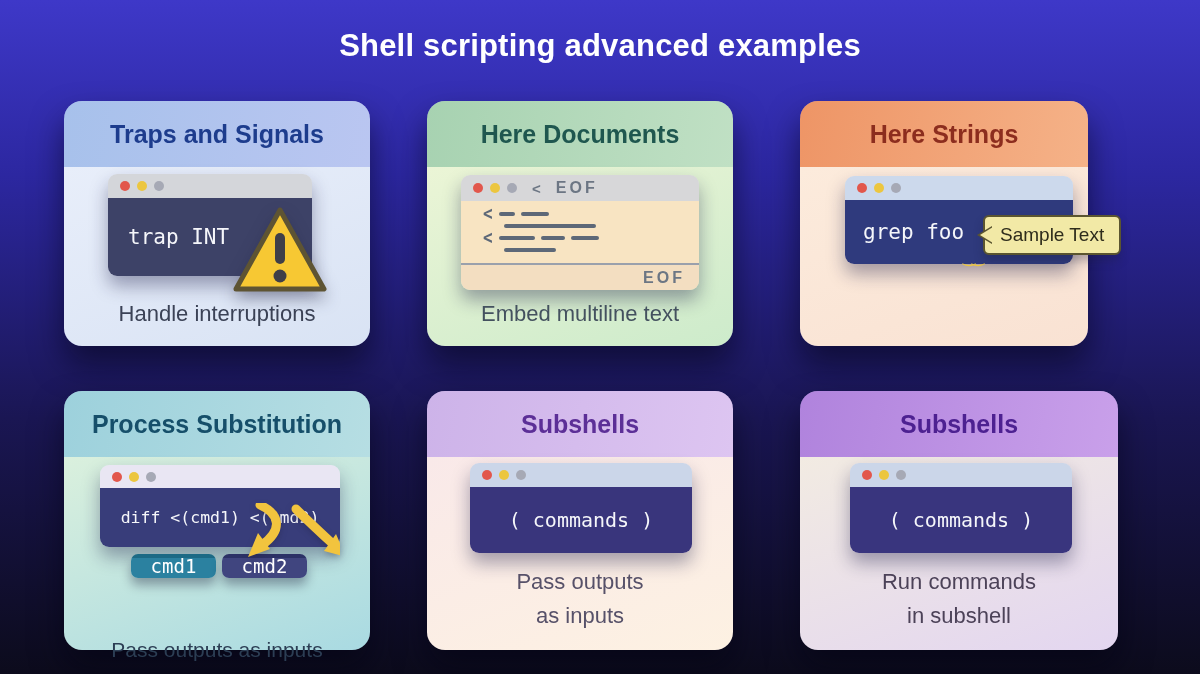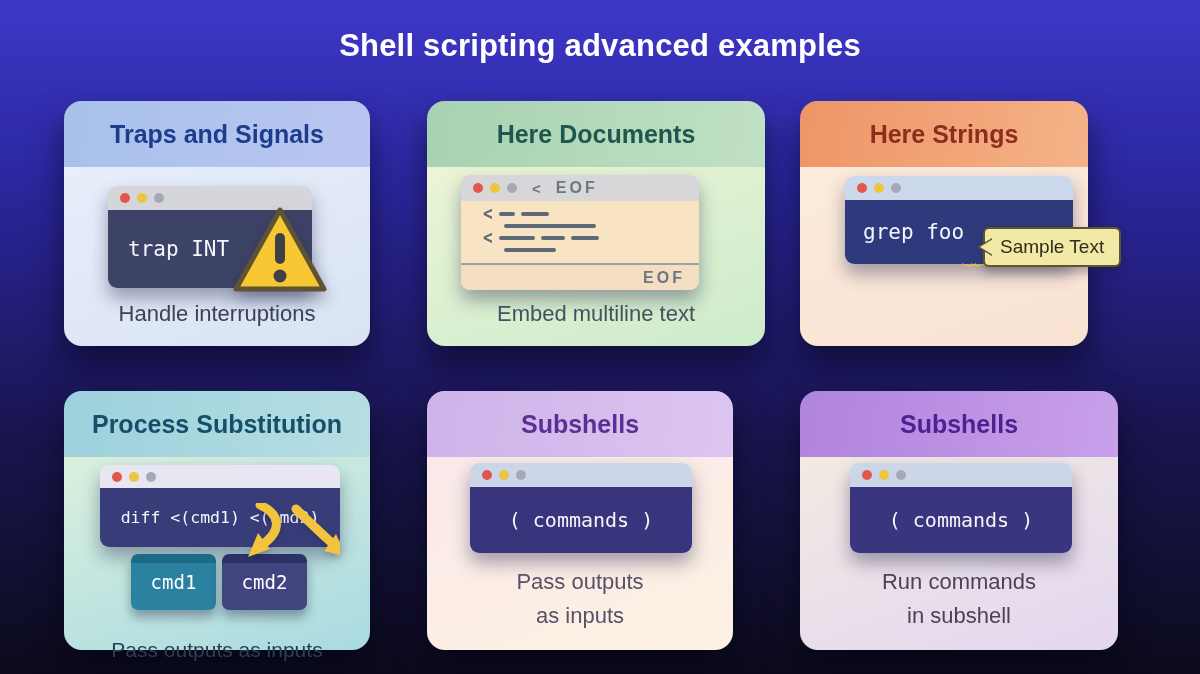--- a/index.html
+++ b/index.html
@@ -14,21 +14,21 @@
     position:absolute; top:28px; left:0; width:100%;
     text-align:center; color:var(--title-color,#fff);
     font-size:31px; font-weight:bold; letter-spacing:.2px;
   }
   
   .card {
     position:absolute; border-radius:18px;
     box-shadow:0 18px 32px rgba(4,4,18,.55), inset 0 1px 0 rgba(255,255,255,.35);
   }
   .c0 { left:64px;  top:101px; width:306px; height:245px; }
-  .c1 { left:427px; top:101px; width:338px; height:245px; }
+  .c1 { left:427px; top:101px; width:306px; height:245px; }
   .c2 { left:800px; top:101px; width:288px; height:245px; }
   .c3 { left:64px;  top:391px; width:306px; height:259px; }
   .c4 { left:427px; top:391px; width:306px; height:259px; }
   .c5 { left:800px; top:391px; width:318px; height:259px; }
   .card-header {
     height:66px; border-radius:18px 18px 0 0;
     background:linear-gradient(100deg, var(--header-from), var(--header-to));
     display:flex; align-items:center; justify-content:center;
   }
   .card-header h2 { font-size:25px; font-weight:bold; color:var(--header-text); }
@@ -56,21 +56,21 @@
   .dot.yellow { background:var(--dot-yellow,#ecc63f); }
   .dot.gray   { background:var(--dot-gray,#a6a9b5); }
   .winbody {
     position:relative; border-radius:0 0 9px 9px;
     background:var(--win-body,#373d74);
     color:var(--code-white,#f5f6fa);
     font-family:"DejaVu Sans Mono", monospace;
     display:flex; align-items:center;
   }
   
-  .c0 .window { left:44px; top:19px; width:204px; }
+  .c0 .window { left:44px; top:7px; width:204px; }
   .c0 .winbody { height:78px; font-size:21px; padding-left:20px; }
   .warn { position:absolute; left:166px; top:36px; width:100px; height:94px; z-index:3;
           filter:drop-shadow(0 8px 8px rgba(30,30,60,.35)); }
   
   .c1 .window { left:34px; top:8px; width:238px; }
   .c1 .titlebar { height:26px; }
   .tb-redirect { color:#6c7684; font-weight:bold; font-size:15px; margin-left:8px; }
   .tb-label { color:#6c7684; font-weight:bold; font-size:16px; letter-spacing:3px; margin-left:8px; }
   .paper { position:relative; height:62px; background:var(--paper-cream,#f8e4c2); padding:7px 0 0 22px; }
   .hd-row { display:flex; align-items:center; gap:6px; height:12px; }
@@ -87,33 +87,33 @@
   
   .c2 .window { left:45px; top:9px; width:228px; }
   .c2 .titlebar { background:var(--win-title,#ccd9ec); }
   .c2 .winbody { height:64px; font-size:21px; padding-left:18px; }
   .foo-marks { position:absolute; left:118px; bottom:-2px; color:var(--dot-yellow,#ecc63f);
                font-size:15px; letter-spacing:-3px; font-family:"DejaVu Sans", sans-serif; }
   .tooltip {
     position:absolute; left:183px; top:48px; z-index:5;
     background:var(--tooltip-bg,#f2e9a6); border:2px solid var(--tooltip-border,#5b5530);
     border-radius:6px; padding:7px 15px; font-size:19px; color:var(--tooltip-text,#2e2c1c);
-    white-space:nowrap; box-shadow:0 6px 10px rgba(30,30,60,.3);margin-top:12px;
+    white-space:nowrap; box-shadow:0 6px 10px rgba(30,30,60,.3);
   }
   .tooltip::before { content:''; position:absolute; left:-17px; top:50%; transform:translateY(-50%);
     border:9px solid transparent; border-right:15px solid var(--tooltip-border,#5b5530); }
   .tooltip::after  { content:''; position:absolute; left:-13px; top:50%; transform:translateY(-50%);
     border:8px solid transparent; border-right:13px solid var(--tooltip-bg,#f2e9a6); }
   
   .c3 .window { left:36px; top:8px; width:240px; }
   .c3 .titlebar { height:23px; background:var(--win-title,#e9e6f3); }
   .c3 .winbody { height:59px; font-size:16.5px; justify-content:center; }
   .cmd-row { position:absolute; left:67px; top:97px; display:flex; gap:6px; }
   .cmdbox {
-    width:85px; height:56px; border-radius:7px;
+    width:85px; height:24px; border-radius:7px;
     display:flex; align-items:center; justify-content:center;
     font-family:"DejaVu Sans Mono", monospace; font-size:19px; color:#fff;
     box-shadow:0 7px 11px rgba(10,10,40,.35);
   }
   .cmdbox.teal { background:linear-gradient(180deg, var(--cmd1-lip,#1c6a85) 0 16%, var(--cmd1-teal,#2b81a0) 16%); }
   .cmdbox.navy { background:linear-gradient(180deg, var(--cmd2-lip,#2c3166) 0 16%, var(--cmd2-navy,#40457f) 16%); }
   .arrows { position:absolute; left:36px; top:46px; width:240px; height:70px; z-index:4;
             filter:drop-shadow(0 3px 3px rgba(30,30,60,.3)); }
   
   .c4 .window { left:43px; top:6px; width:222px; }

